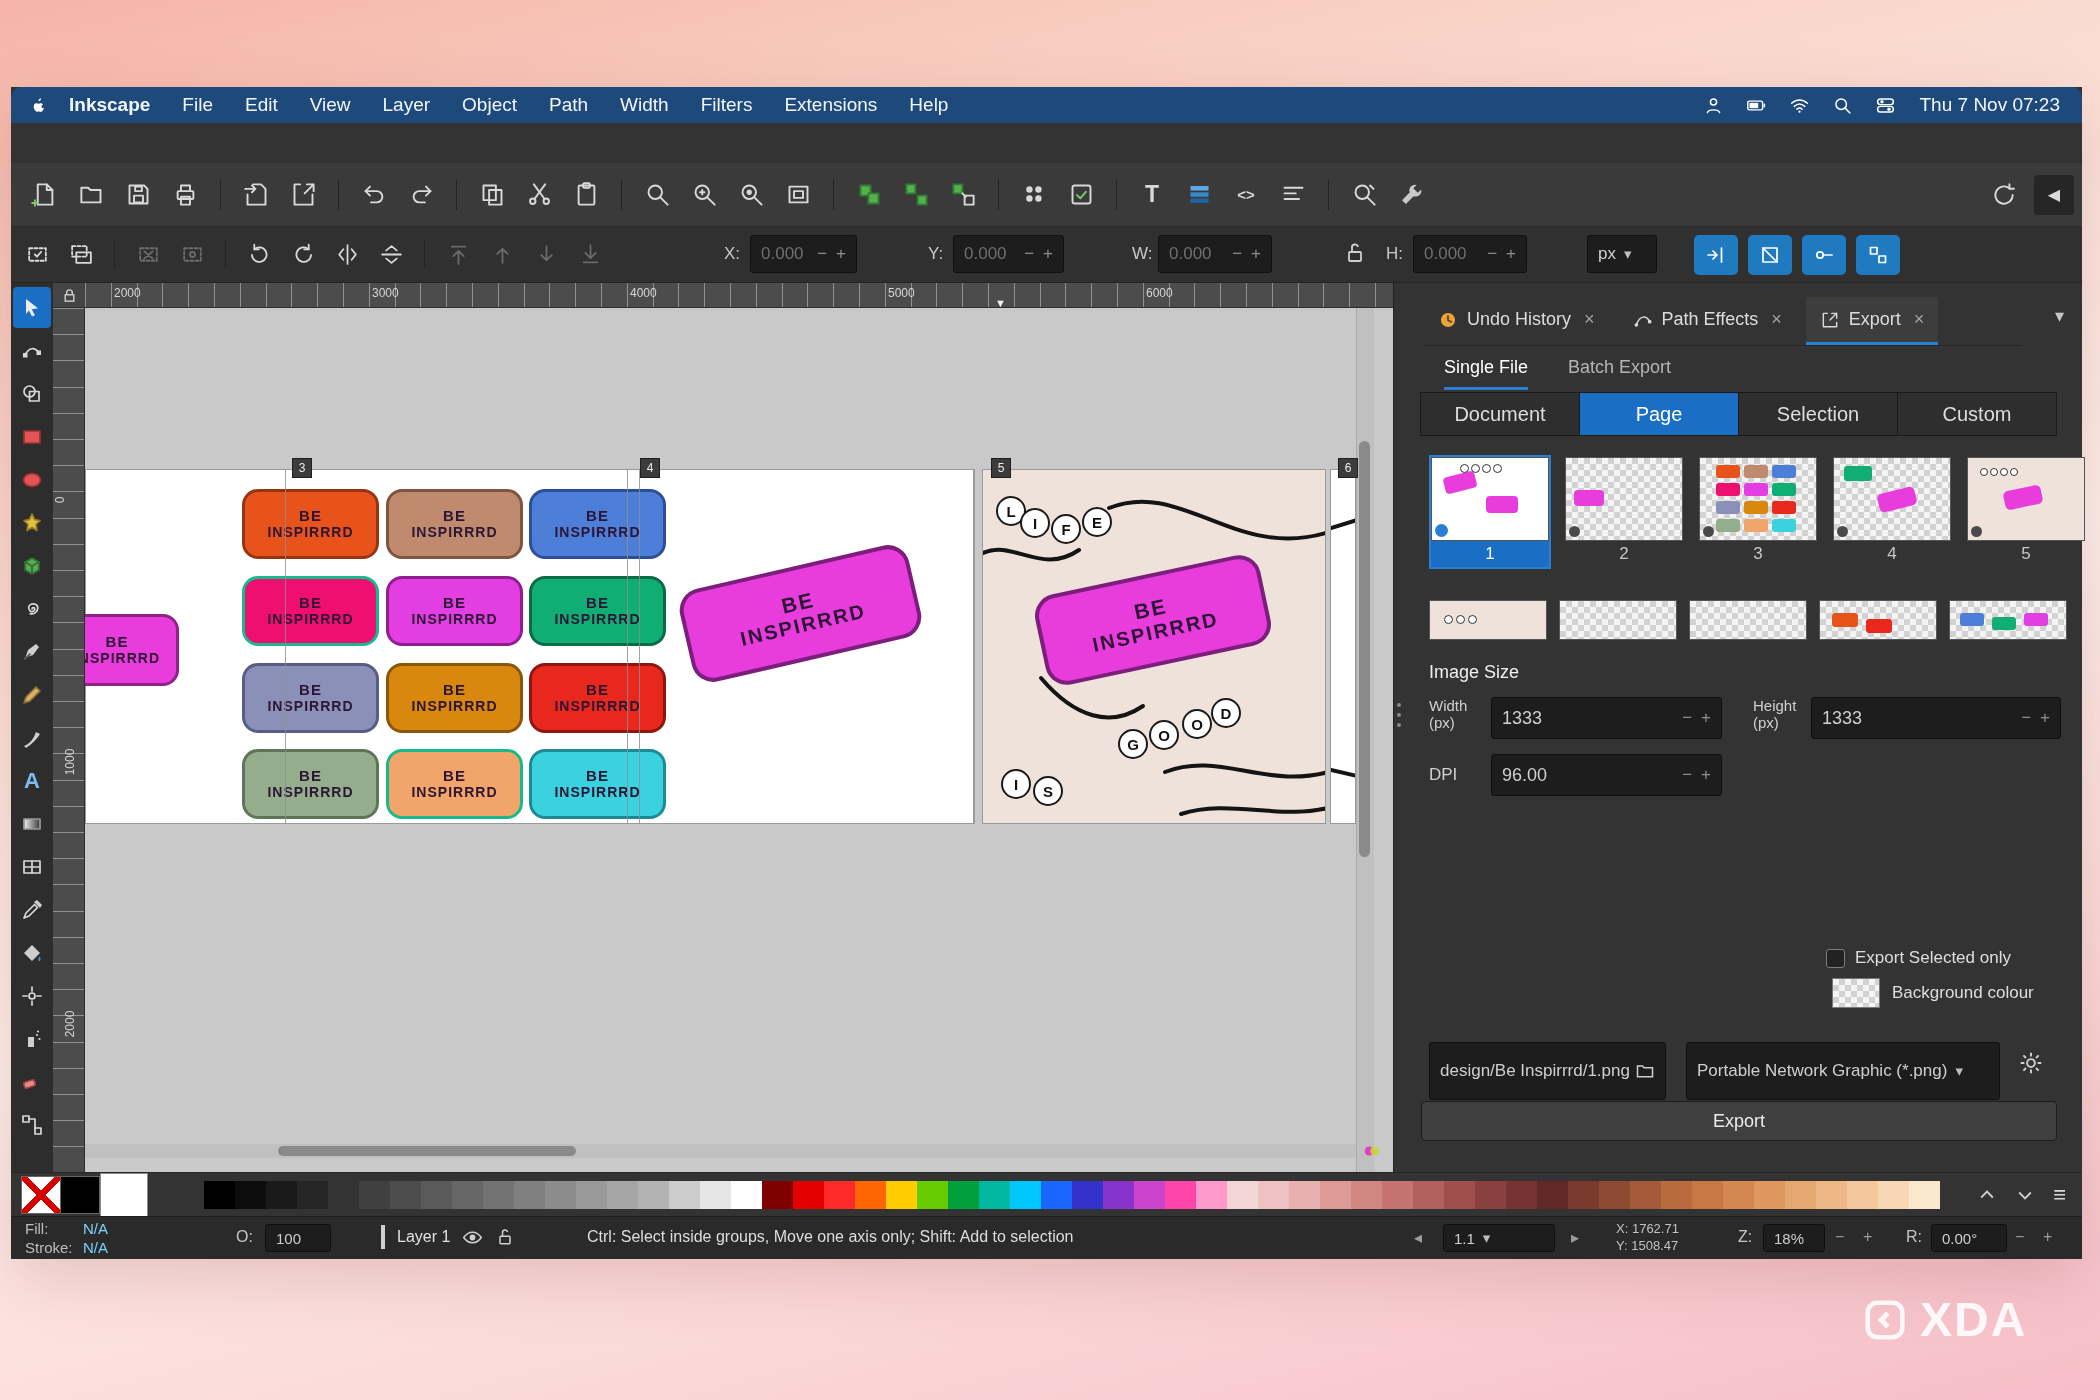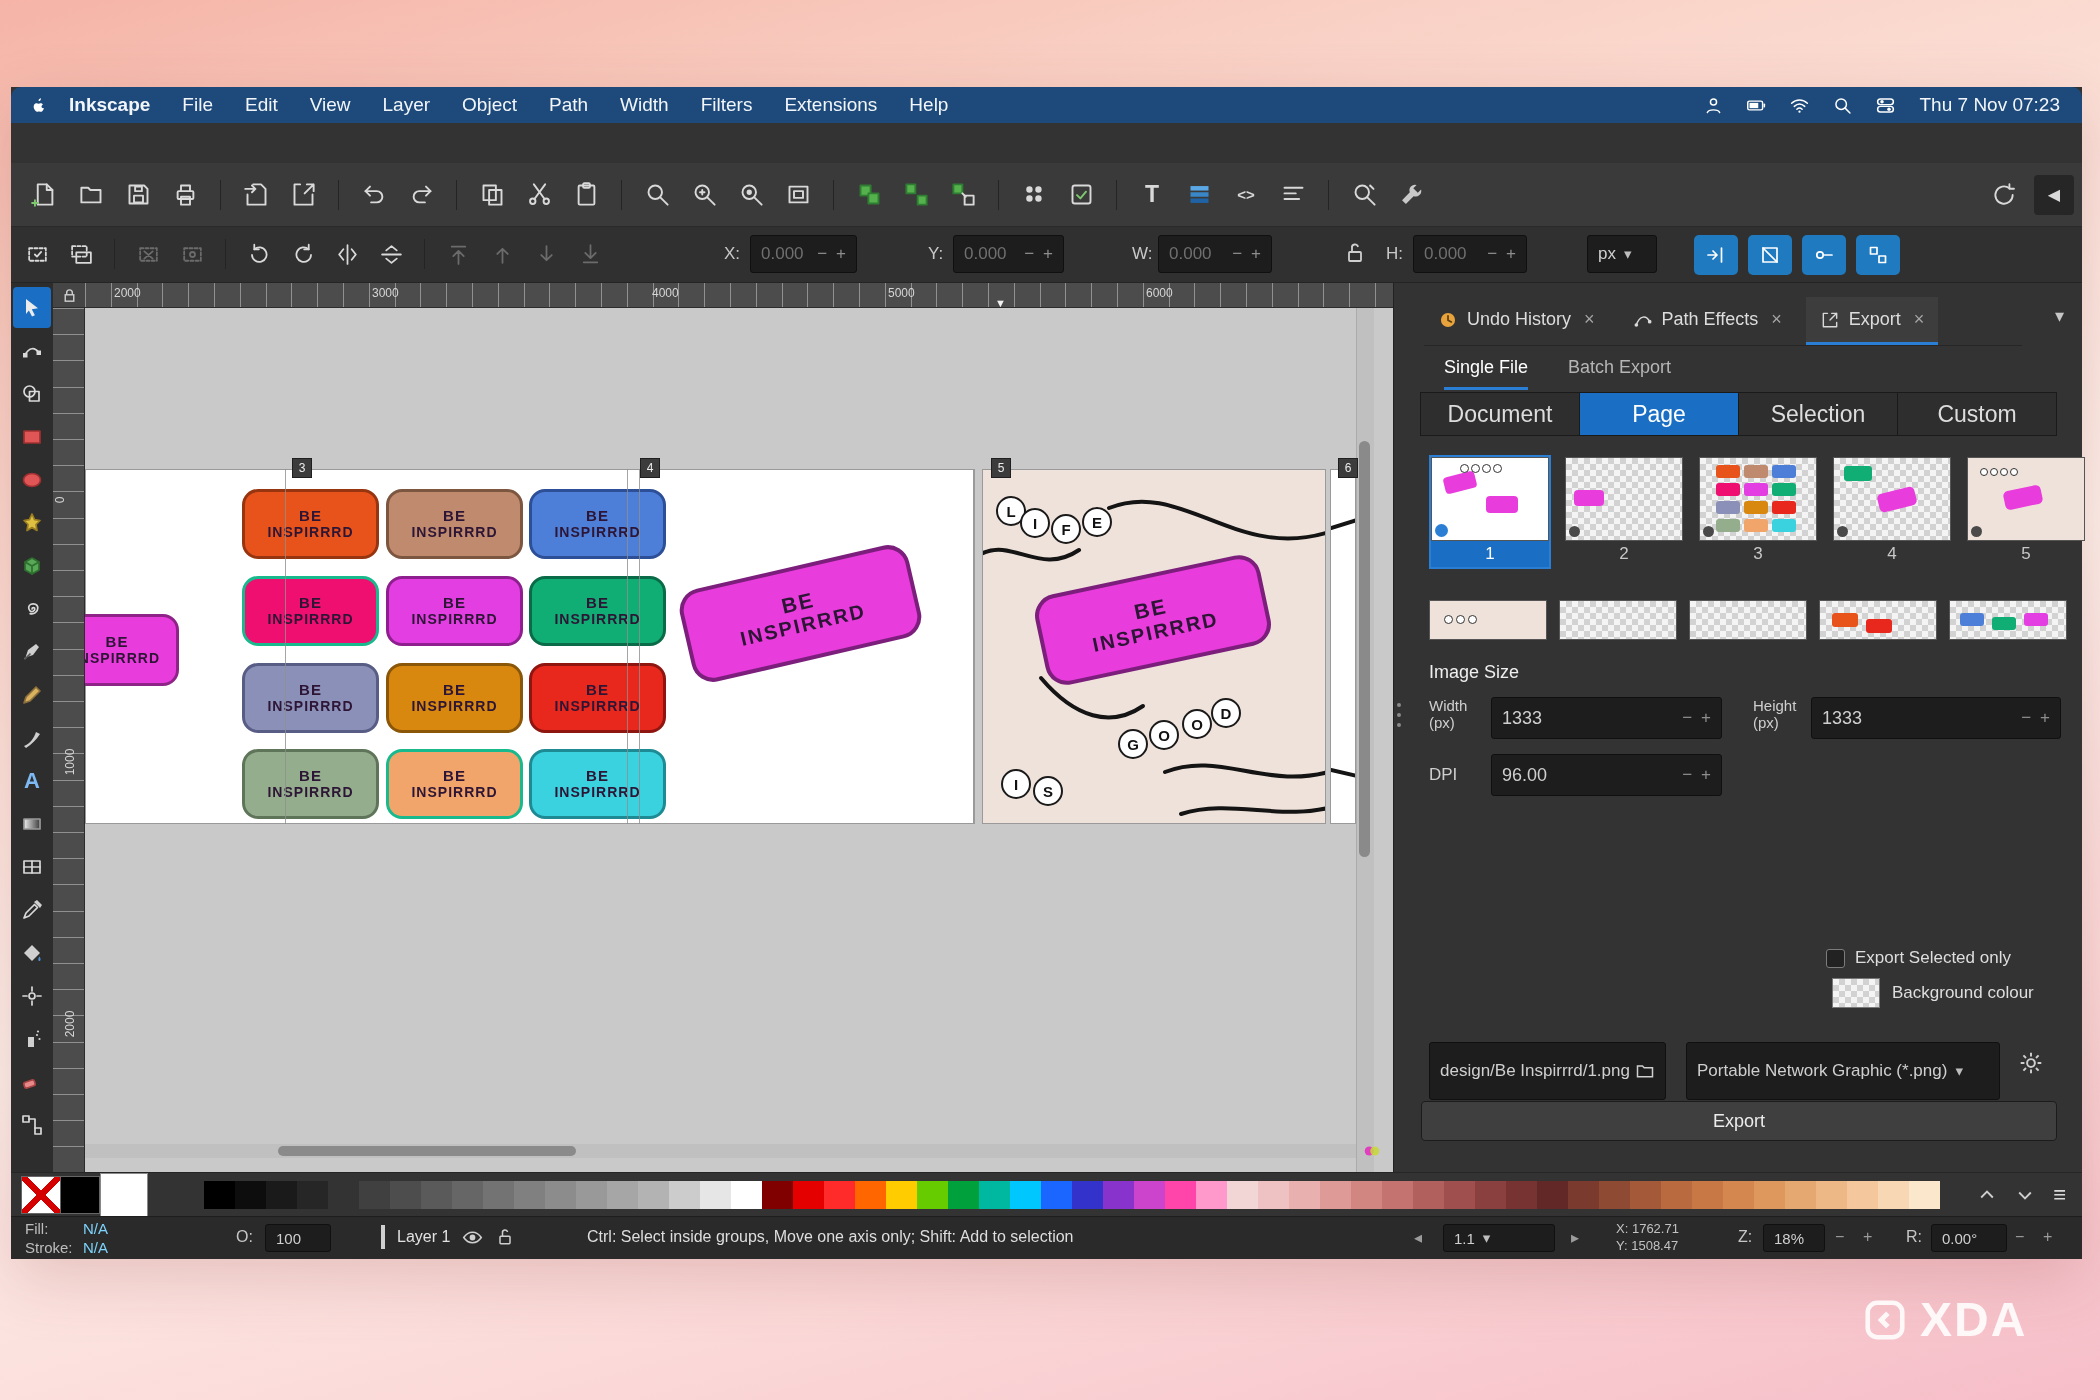--- a/index.html
+++ b/index.html
@@ -74,21 +74,21 @@
   #grip i{width:4px;height:4px;border-radius:50%;background:#8a8a8a}
   #dlg-tabs{position:absolute;left:30px;top:14px;right:60px;height:48px;display:flex;align-items:stretch;gap:10px;border-bottom:1px solid #262626}
   .dtab{display:flex;align-items:center;gap:9px;padding:0 14px;color:#ddd;font-size:18px;border-bottom:3px solid transparent;box-sizing:border-box}
   .dtab.active{background:#3d3d3d;border-bottom-color:#2a7fd4}
   .dtab .x{color:#a6a6a6;margin-left:4px;font-size:18px}
   #tab-chevron{position:absolute;right:18px;top:22px;color:#c6c6c6;font-size:18px}
   #file-tabs{position:absolute;left:50px;top:64px;height:43px;display:flex;gap:40px;align-items:center}
   .ftab{font-size:18px;color:#b5b5b5;height:100%;display:flex;align-items:center;border-bottom:3px solid transparent;box-sizing:border-box}
   .ftab.active{color:#fff;border-bottom-color:#2a7fd4}
   #mode-seg{position:absolute;left:27px;top:109px;width:636px;height:44px;display:flex}
-  .seg{flex:1;border:1px solid #1a1a1a;margin-left:-1px;background:#2e2e2e;color:#ddd;display:flex;align-items:center;justify-content:center;font-size:23px}
+  .seg{flex:1;border:1px solid #1a1a1a;margin-left:-1px;background:#2e2e2e;color:#ddd;display:flex;align-items:center;justify-content:center;font-size:20px}
   .seg.active{background:#1a6fc4;color:#fff}
   #thumbs-row1{position:absolute;left:35px;top:172px;display:flex;gap:12px}
   .thumb{width:118px;display:flex;flex-direction:column;border:2px solid transparent}
   .thumb.sel{border-color:#2a7fd4}
   .thumb-im{position:relative;width:100%;height:84px;border:1px solid #555;box-sizing:border-box;overflow:hidden}
   .thumb-lb{height:26px;display:flex;align-items:center;justify-content:center;font-size:17px;color:#c8c8c8}
   .thumb.sel .thumb-lb{background:#1a6fc4;color:#fff}
   #thumbs-row2{position:absolute;left:35px;top:317px;display:flex;gap:12px;height:40px;overflow:hidden}
   .sliver{position:relative;width:118px;height:40px;border:1px solid #555;box-sizing:border-box;overflow:hidden}
   .mini{position:absolute}
@@ -632,21 +632,21 @@
     </div>
 
   <div id="ruler-corner">
     <span class="icon">
       <svg viewBox="0 0 24 24" width="17" height="17" fill="none" stroke="#cfcfcf" stroke-width="2">
           <rect x="6" y="11" width="12" height="9"></rect>
           <path d="M8 11V8a4 4 0 0 1 8 0v3"></path>
         </svg>
     </span>
   </div>
-  <div id="ruler-top"><span id="ruler-top-labels"><span class="rlab" style="left: 29px;">2000</span><span class="rlab" style="left: 287px;">3000</span><span class="rlab" style="left: 567px;">4000</span><span class="rlab" style="left: 803px;">5000</span><span class="rlab" style="left: 1061px;">6000</span></span><span class="rmarker" style="left:910px">▼</span></div>
+  <div id="ruler-top"><span id="ruler-top-labels"><span class="rlab" style="left: 29px;">2000</span><span class="rlab" style="left: 287px;">3000</span><span class="rlab" style="left: 545px;">4000</span><span class="rlab" style="left: 803px;">5000</span><span class="rlab" style="left: 1061px;">6000</span></span><span class="rmarker" style="left:910px">▼</span></div>
   <div id="ruler-left"><span id="ruler-left-labels"><span class="rlab-v" style="top: 185px;">0</span><span class="rlab-v" style="top: 447px;">1000</span><span class="rlab-v" style="top: 709px;">2000</span></span></div>
 
   <div id="viewport">
     <div id="pages-strip"></div>
     <div id="page5">
       <svg id="squiggles" class="abs" style="left:0;top:0" width="344" height="355">
         <path d="M-8 88 C 25 62, 55 108, 96 80"></path>
         <path d="M126 38 C 200 8, 255 95, 352 60"></path>
         <path d="M58 208 C 92 248, 128 258, 160 236"></path>
         <path d="M182 302 C 238 280, 285 322, 352 300"></path>

